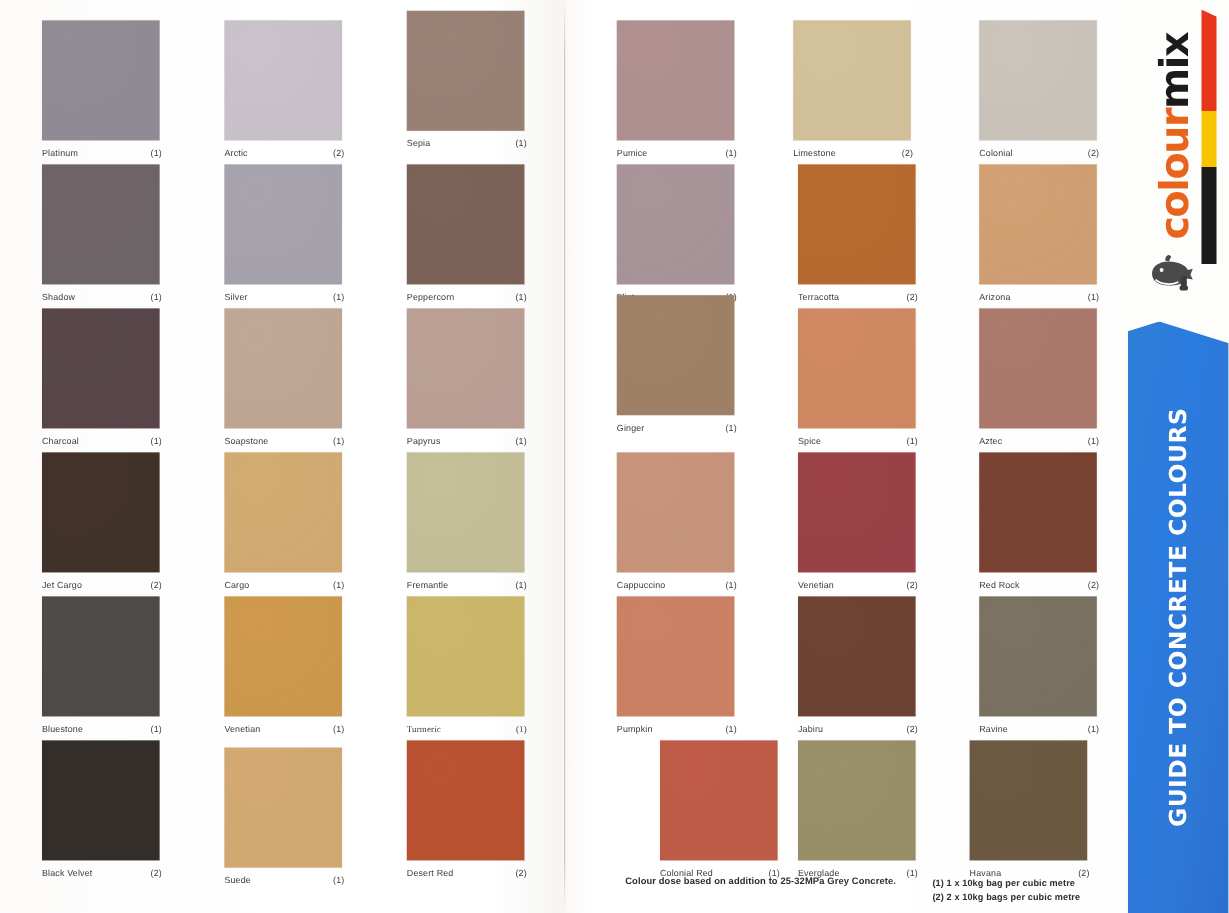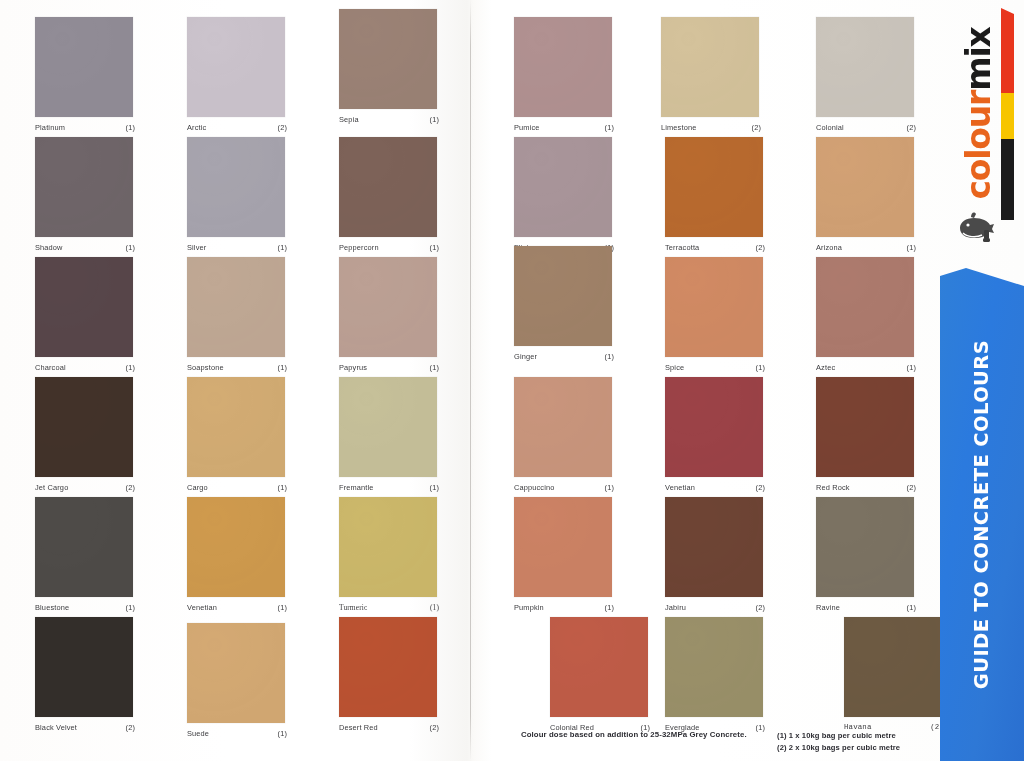--- a/index.html
+++ b/index.html
@@ -356,21 +356,21 @@
         <span class="dose">(1)</span>
       </div>
     </div>
     <div class="cell" style="left: 665px; top: 617px;">
       <div class="chip" style="background: rgb(154, 144, 105);"></div>
       <div class="caption">
         <span>Everglade</span>
         <span class="dose">(1)</span>
       </div>
     </div>
-    <div class="cell" style="left: 844px; top: 617px; font-family: Liberation Mono, monospace;">
+    <div class="cell" style="left: 808px; top: 617px;">
       <div class="chip" style="background: rgb(109, 90, 66);"></div>
       <div class="caption">
         <span>Havana</span>
         <span class="dose">(2)</span>
       </div>
     </div>
   </div>
 
 <div class="footnote-main">Colour dose based on addition to 25-32MPa Grey Concrete.</div>
 <div class="footnote-keys">

